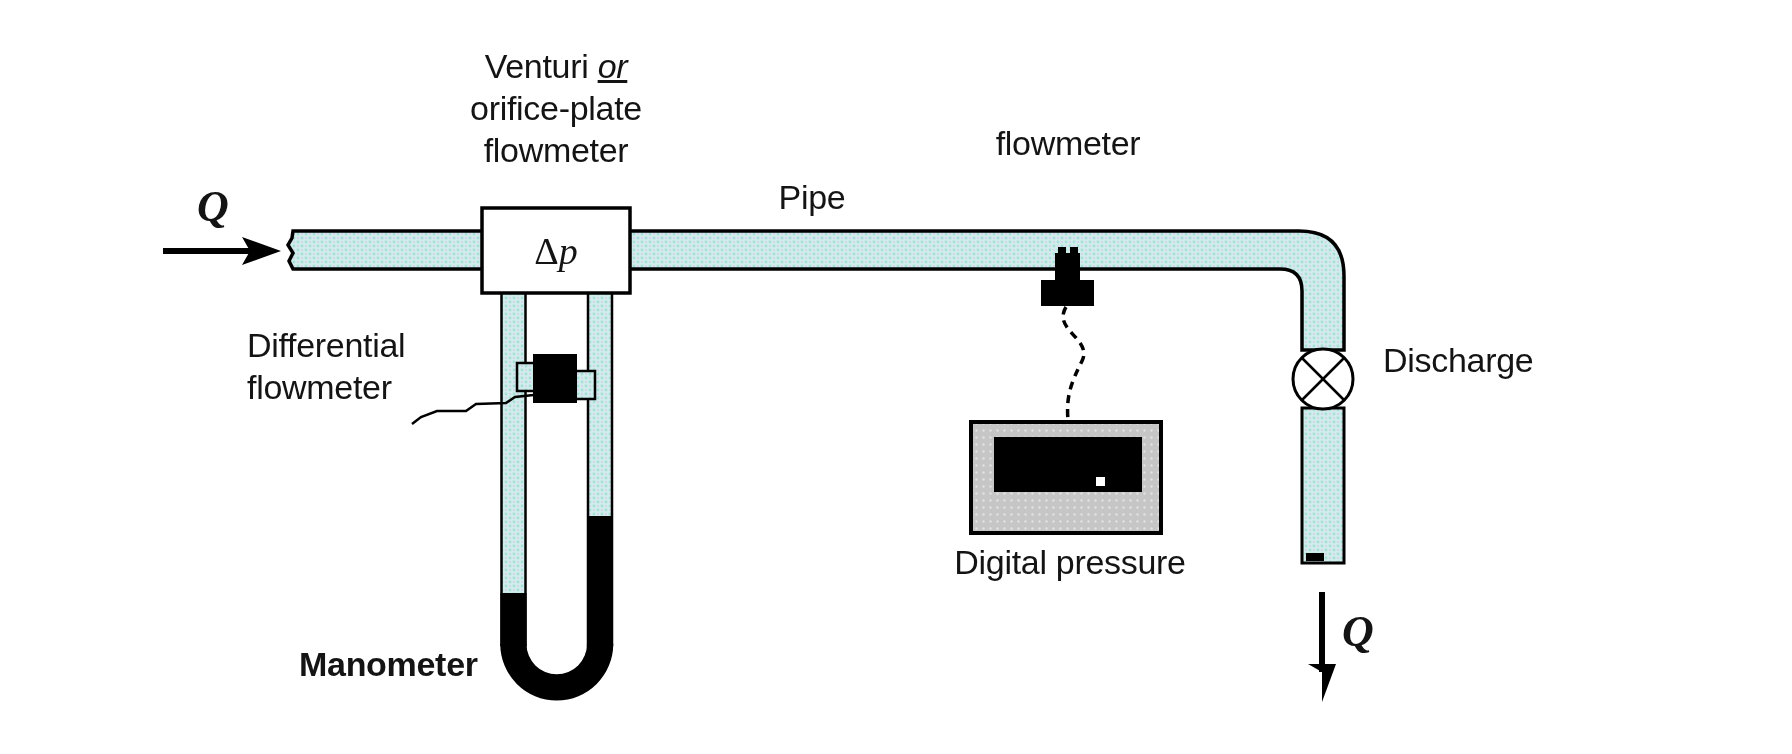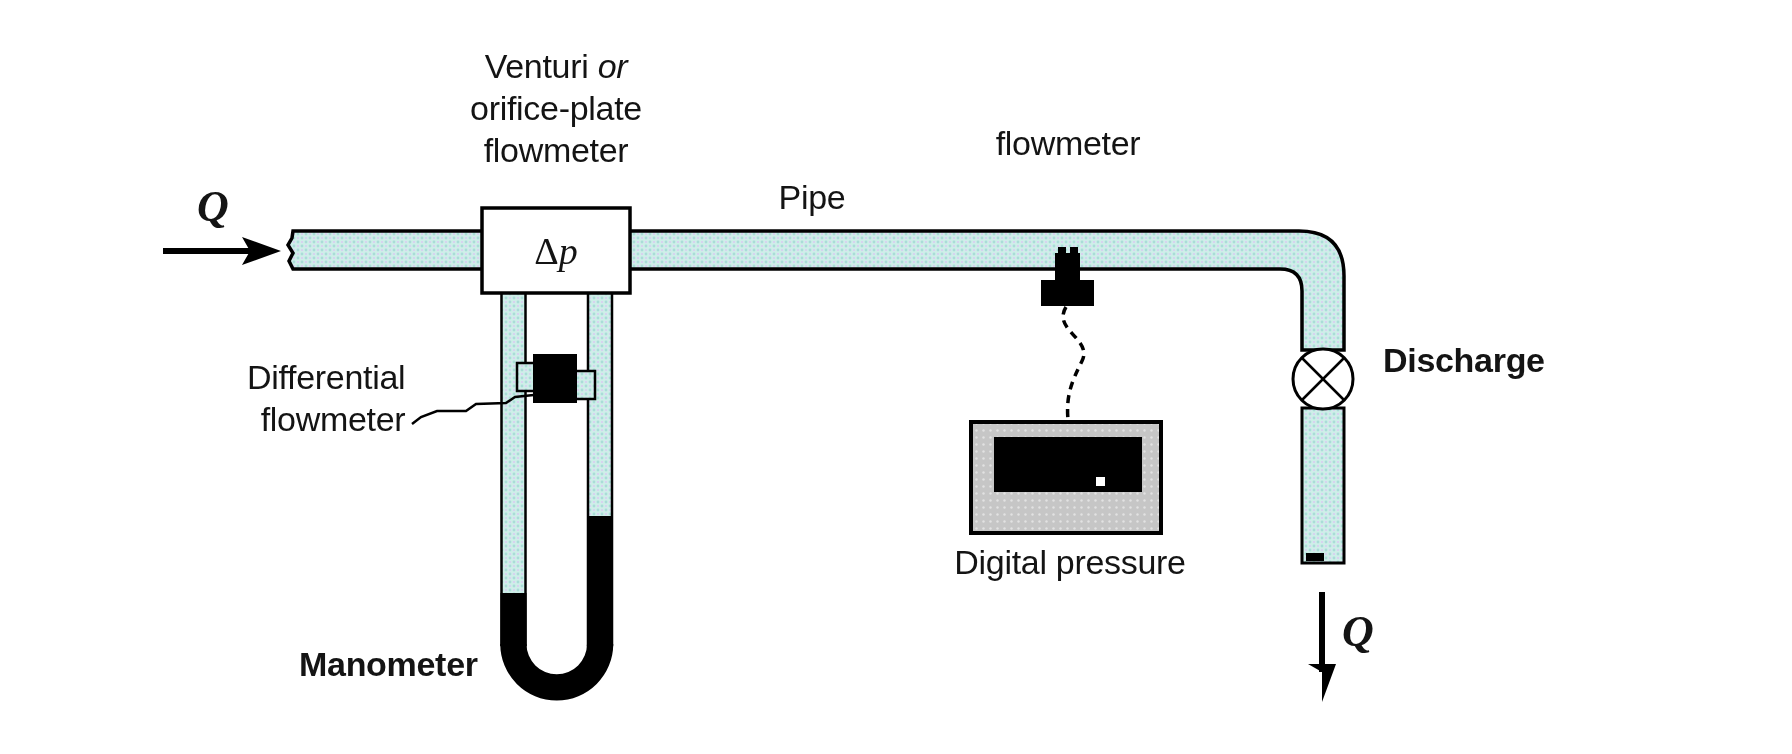--- a/index.html
+++ b/index.html
@@ -13,21 +13,21 @@
   }
   .stage svg{position:absolute;left:0;top:0;}
   .lbl{
     position:absolute;
     font-size:34px;
     line-height:42px;
     letter-spacing:-0.3px;
     white-space:nowrap;
   }
   .center{text-align:center;}
-  .it{font-style:italic;}
+  .it{font-style:italic;text-decoration:underline;}
   .mathq{
     position:absolute;
     font-family:"Liberation Serif", serif;
     font-style:italic;
     font-weight:bold;
     font-size:44px;
     line-height:44px;
   }
   .dpbox{
     position:absolute;
@@ -125,26 +125,26 @@
 
   <div class="mathq" style="left:197px;top:185px;">Q</div>
 
   <div class="mathq" style="left:1342px;top:610px;">Q</div>
 
   <div class="dpbox">
     <span>Δ</span>
       <span class="p">p</span>
   </div>
 
-  <div class="lbl" style="left:247px;top:356px;text-align:right;">
+  <div class="lbl" style="left:247px;top:324px;">
     <div>Differential</div>
     <div>flowmeter</div>
   </div>
 
   <div class="lbl" style="left:299px;top:643px;font-weight:bold;">Manometer</div>
 
   <div class="lbl center" style="left:950px;top:541px;width:240px;">Digital pressure</div>
 
-  <div class="lbl" style="left:1383px;top:339px;font-weight:bold;">
+  <div class="lbl" style="left:1383px;top:339px;">
     <div>Discharge</div>
   </div>
 
 </div>
 
 </body></html>

